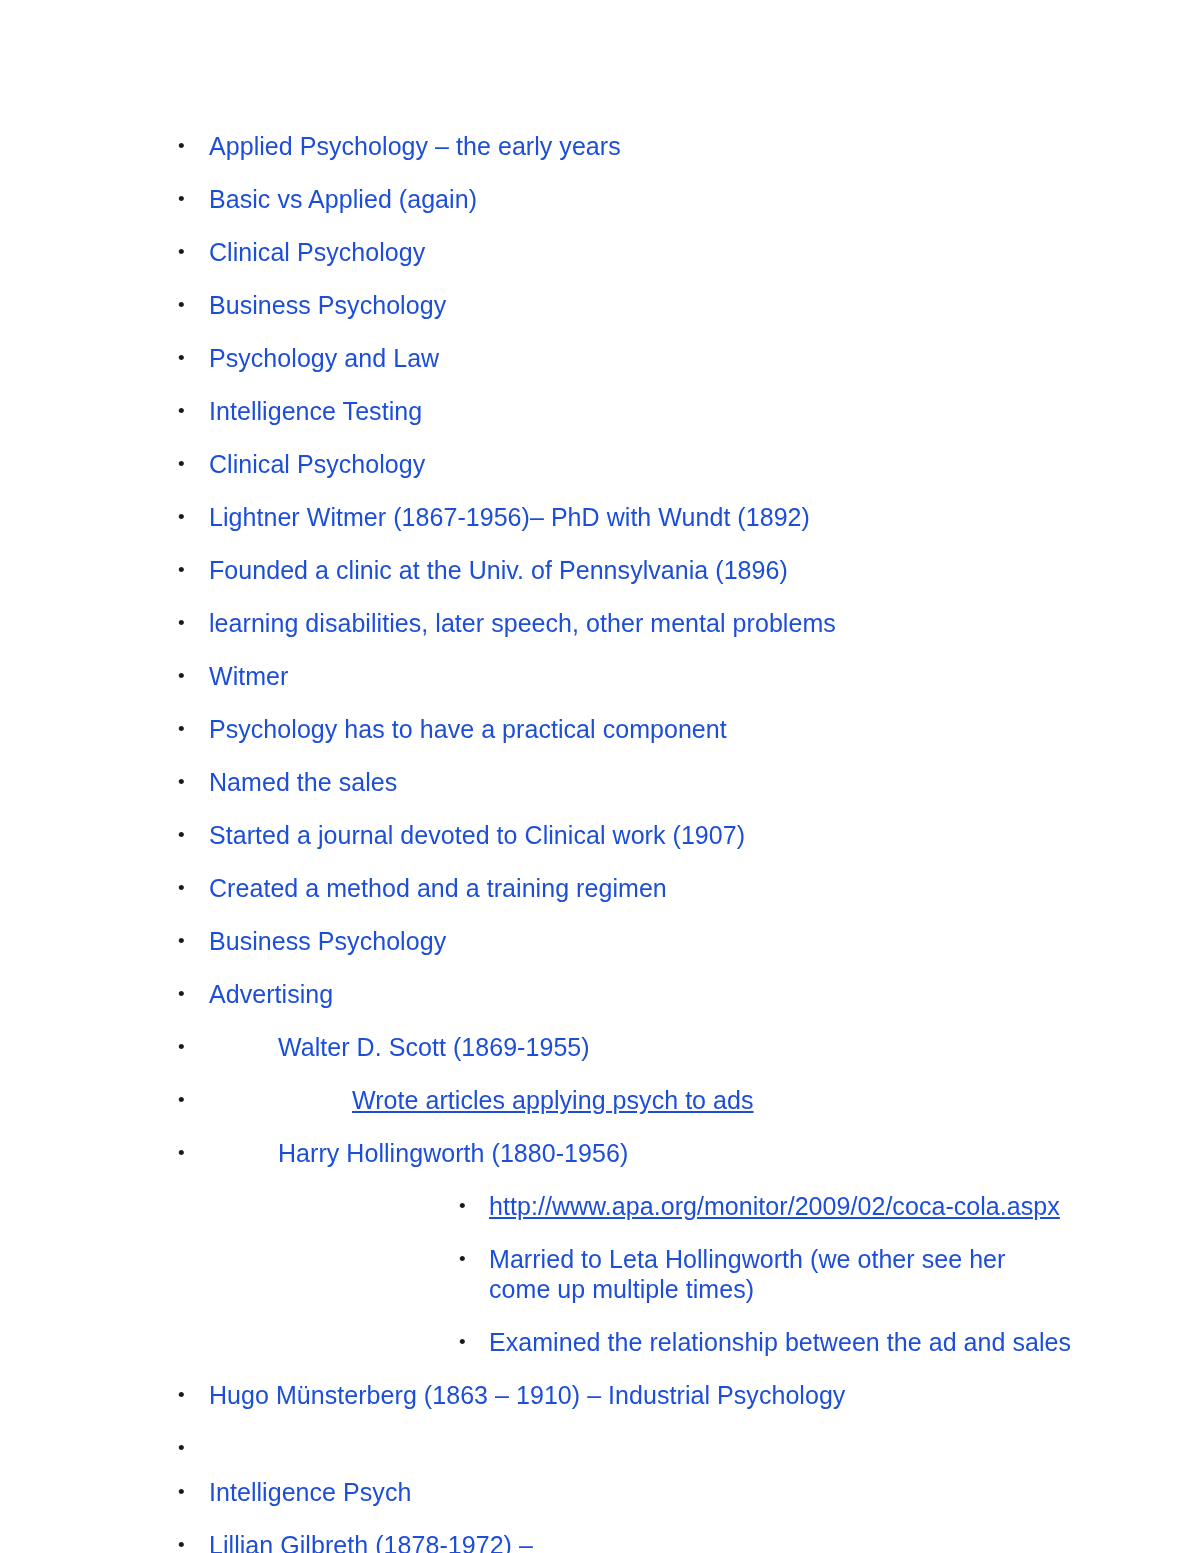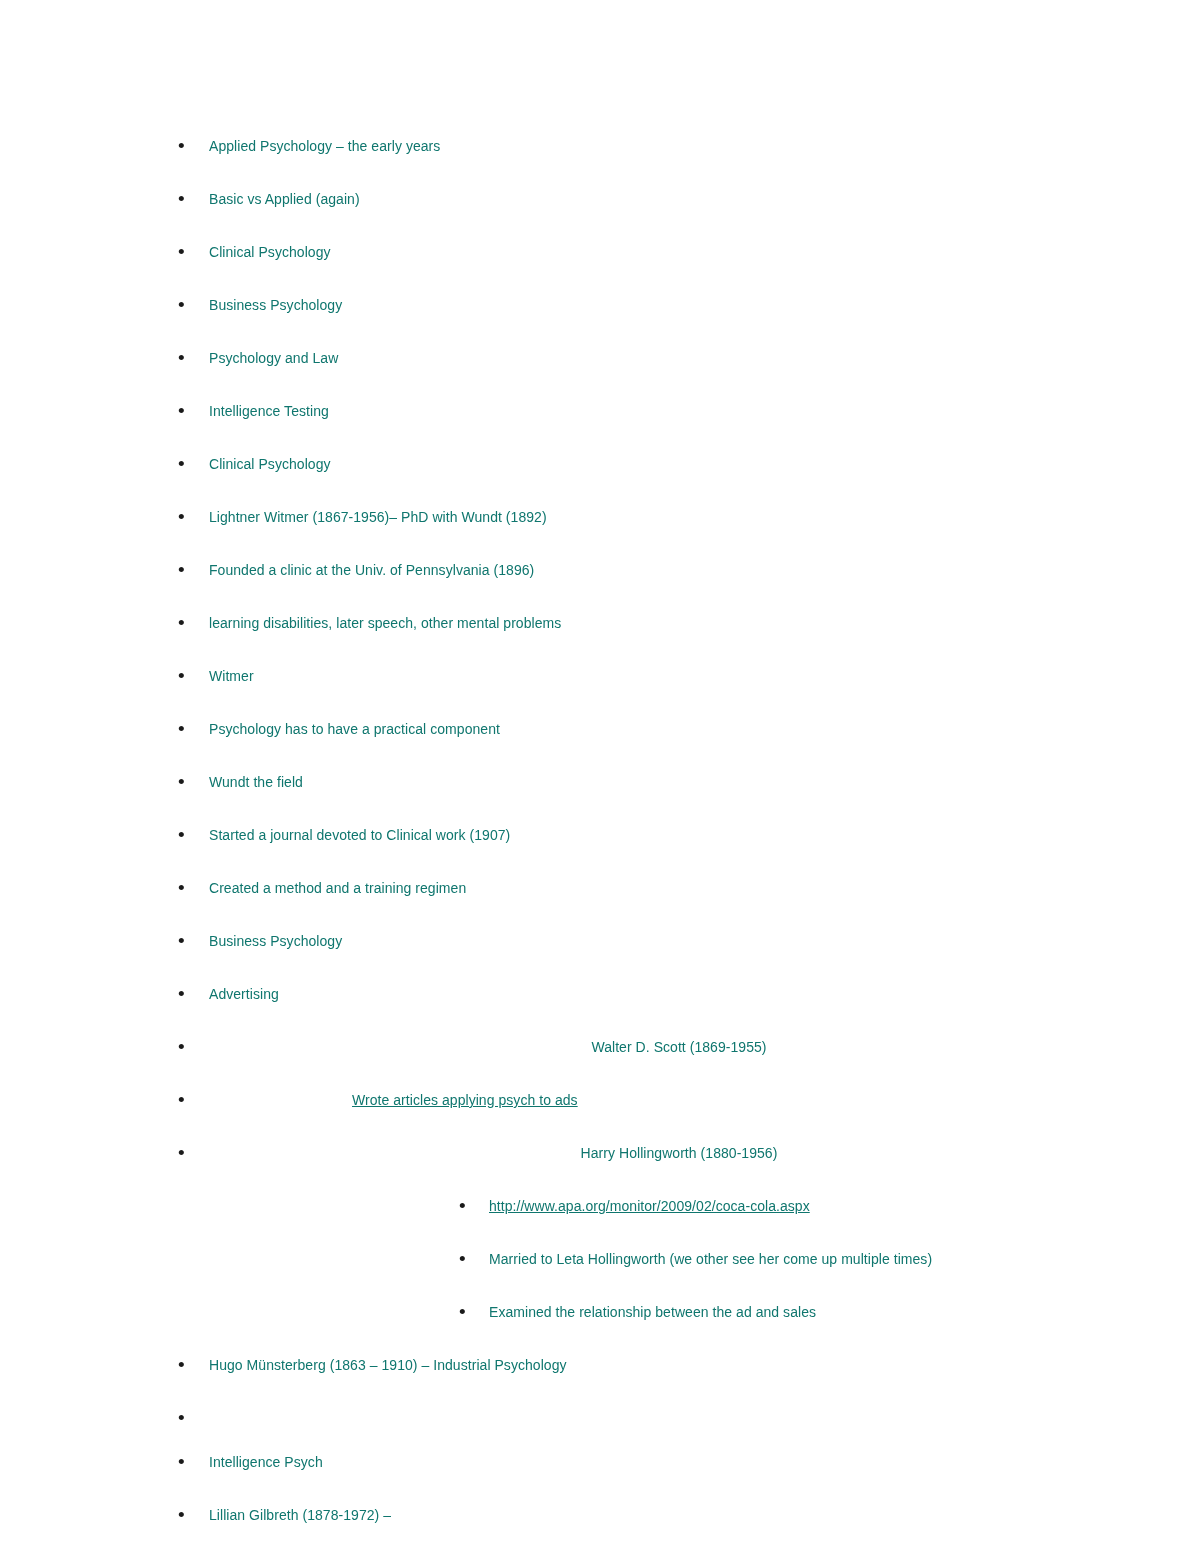--- a/index.html
+++ b/index.html
@@ -38,33 +38,33 @@
   .item .bullet {
     position: absolute;
     top: 0;
     font-size: 19px;
     line-height: 30px;
     color: #1a1a1a;
     user-select: none;
   }
   .item .txt {
     display: block;
-    font-size: 14px;
+    font-size: 25px;
     line-height: 30px;
     letter-spacing: 0.05px;
-    color: #0f766e;
+    color: #1d4ed8;
     white-space: normal;
   }
   
   .lvl1 .bullet { left: 178px; }
   .lvl1 .txt    { margin-left: 209px; margin-right: 120px; }
 
   
   .lvl1-i1 .bullet { left: 178px; }
-  .lvl1-i1 .txt    { margin-left: 278px; margin-right: 120px; text-align: center; }
+  .lvl1-i1 .txt    { margin-left: 278px; margin-right: 120px; }
 
   
   .lvl1-i2 .bullet { left: 178px; }
   .lvl1-i2 .txt    { margin-left: 352px; margin-right: 120px; text-decoration: underline; }
 
   
   .lvl3 .bullet { left: 459px; }
   .lvl3 .txt    { margin-left: 489px; margin-right: 128px; }
 
   .link {
@@ -120,21 +120,21 @@
       <div class="item lvl1">
         <span class="bullet">•</span>
         <span class="txt">Witmer</span>
       </div>
       <div class="item lvl1">
         <span class="bullet">•</span>
         <span class="txt">Psychology has to have a practical component</span>
       </div>
       <div class="item lvl1">
         <span class="bullet">•</span>
-        <span class="txt">Wundt the field</span>
+        <span class="txt">Named the sales</span>
       </div>
       <div class="item lvl1">
         <span class="bullet">•</span>
         <span class="txt">Started a journal devoted to Clinical work (1907)</span>
       </div>
       <div class="item lvl1">
         <span class="bullet">•</span>
         <span class="txt">Created a method and a training regimen</span>
       </div>
       <div class="item lvl1">

